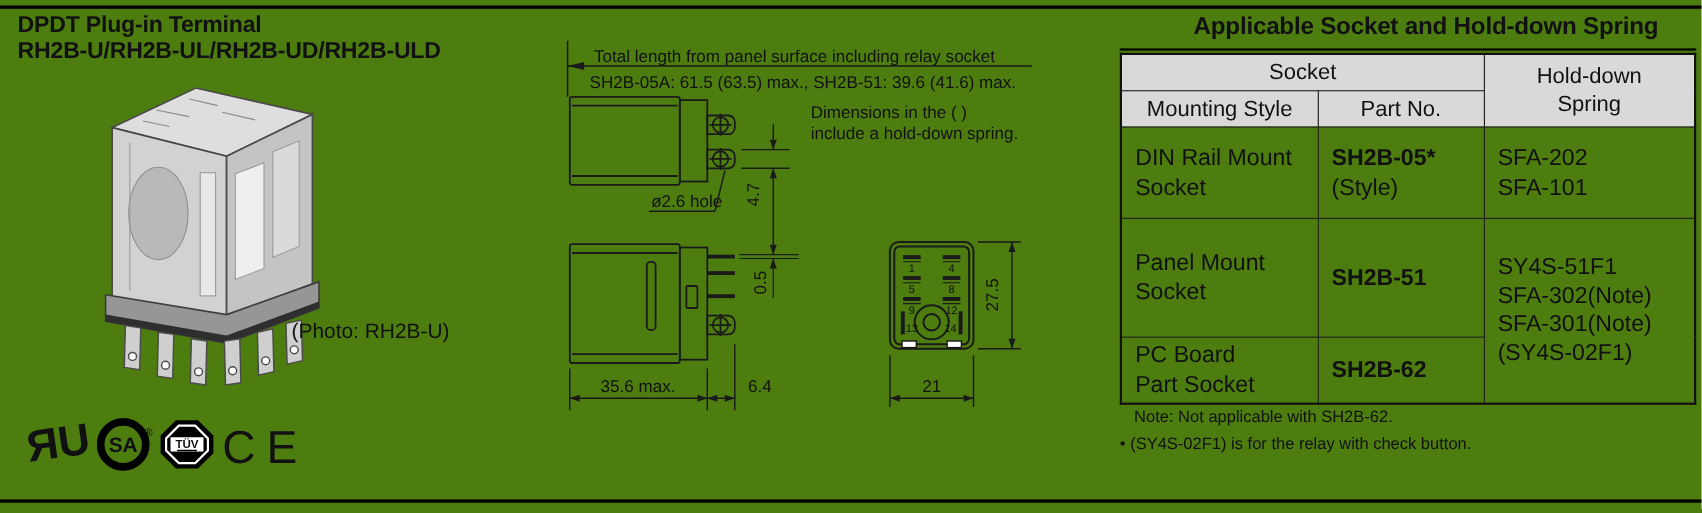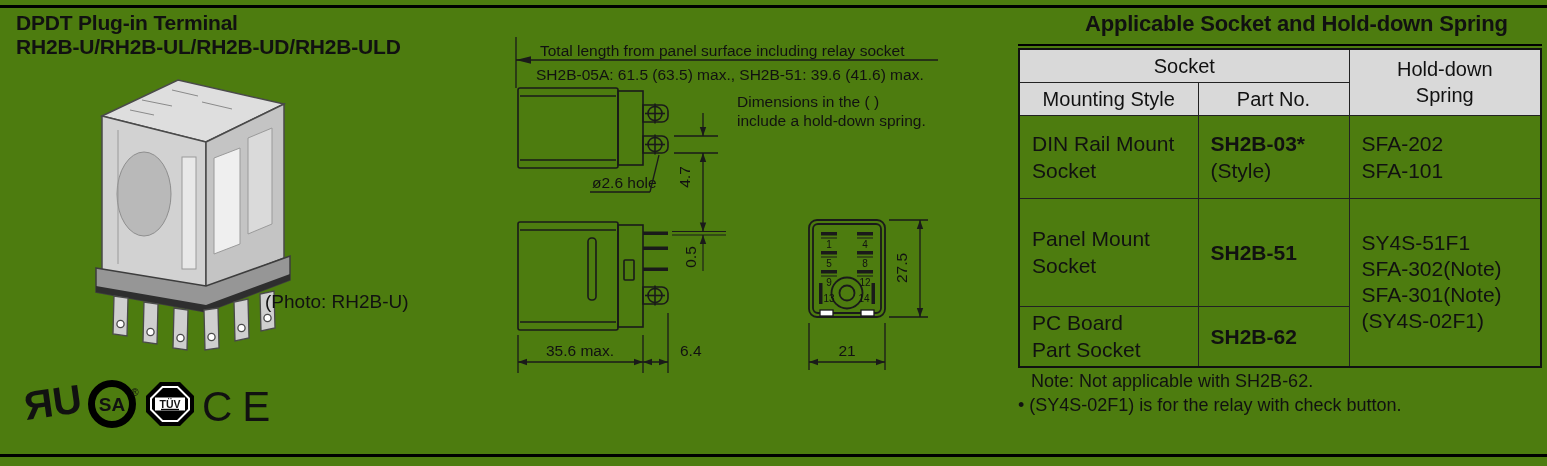--- a/index.html
+++ b/index.html
@@ -3,21 +3,21 @@
 <meta charset="utf-8">
 <style>
   html,body{margin:0;padding:0;background:#fff;}
   .page{position:relative;width:1547px;height:466px;background:#4d7c0f;overflow:hidden;
         font-family:"Liberation Sans",sans-serif;color:#111;}
   .abs{position:absolute;}
   .rule{position:absolute;left:0;width:1547px;background:#000;}
   .ptitle{font-size:21px;font-weight:bold;letter-spacing:-0.2px;white-space:nowrap;}
   .caption{font-size:19px;white-space:nowrap;}
   .sec-title{font-size:22px;font-weight:bold;letter-spacing:-0.2px;white-space:nowrap;}
-  .note-line{font-size:18px;white-space:nowrap;}
+  .note-line{font-size:15px;white-space:nowrap;}
   svg text{font-family:"Liberation Sans",sans-serif;fill:#111;}
   .t15{font-size:15.5px;}
   .t10{font-size:10px;}
   .socket-table{border-collapse:collapse;table-layout:fixed;border:2.5px solid #111;padding-left:36px;}
   .socket-table th,.socket-table td{border:1.6px solid #222;}
   .socket-table th{background:#d9d9d9;font-weight:normal;font-size:20px;text-align:center;line-height:26px;}
   .socket-table td{font-size:21px;text-align:left;vertical-align:middle;padding-left:12px;line-height:27px;}
   .bold{font-weight:bold;}
 </style>
 </head>
@@ -239,21 +239,21 @@
     <tr style="height:33px">
       <th>Mounting Style</th>
       <th>Part No.</th>
     </tr>
     <tr style="height:83px">
       <td>
         <div>DIN Rail Mount</div>
         <div>Socket</div>
       </td>
       <td>
-        <div class="bold">SH2B-03*</div>
+        <div class="bold">SH2B-05*</div>
         <div>(Style)</div>
       </td>
       <td>
         <div>SFA-202</div>
         <div>SFA-101</div>
       </td>
     </tr>
     <tr style="height:108px">
       <td>
         <div>Panel Mount</div>

